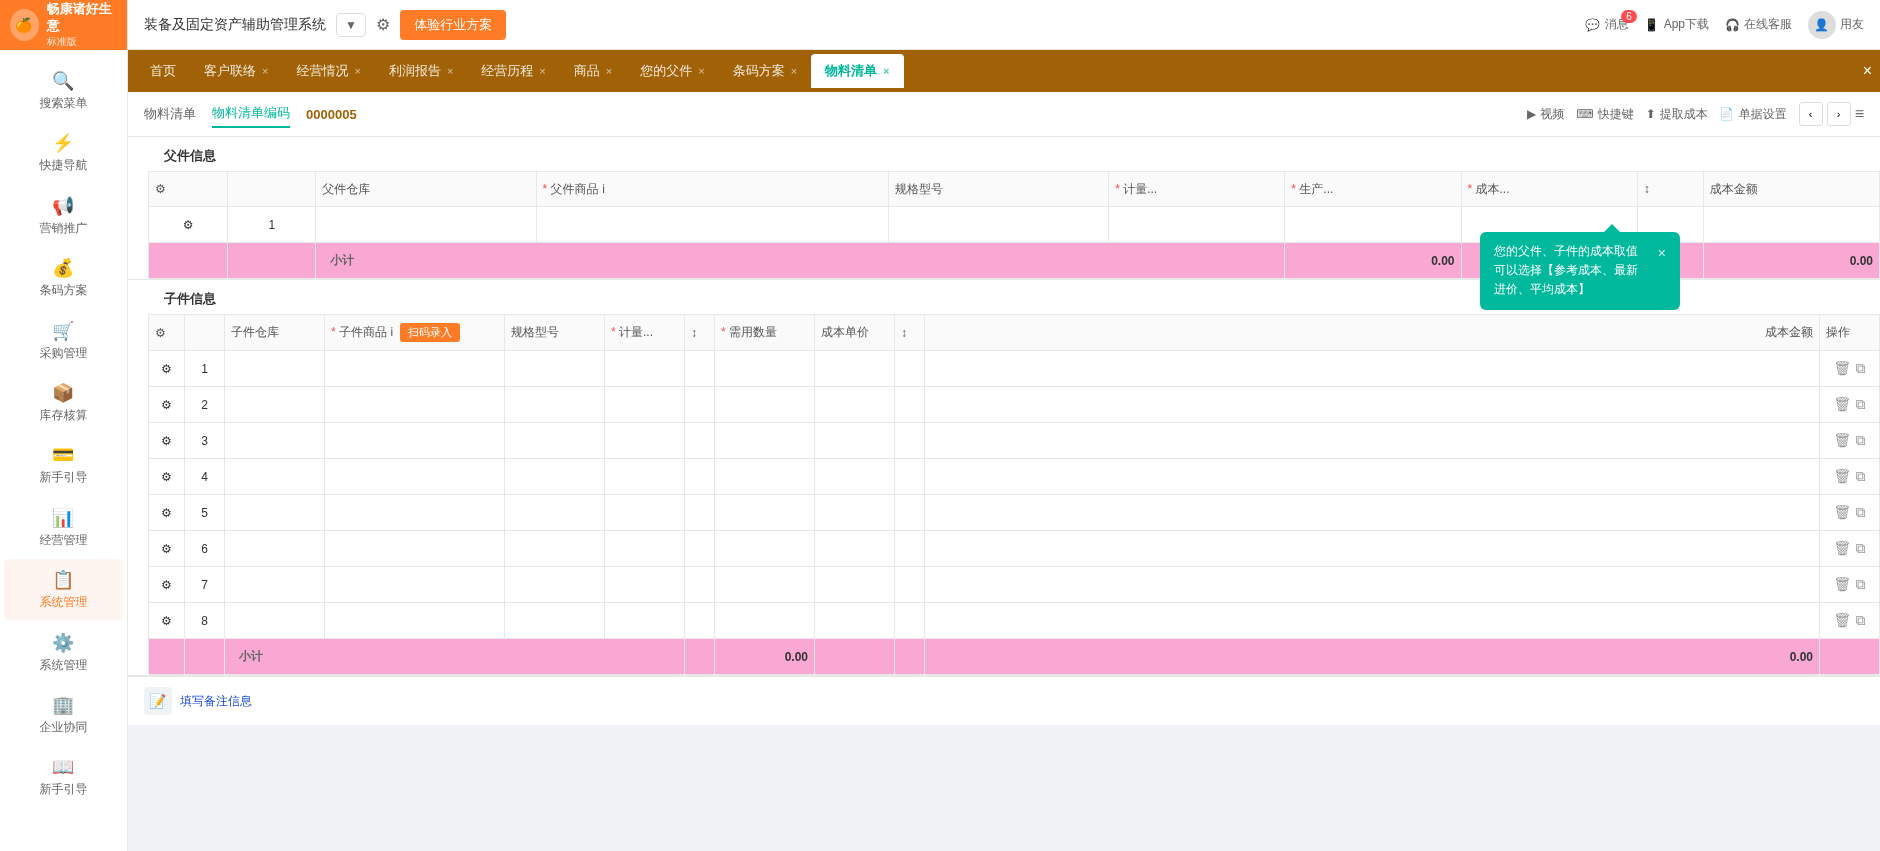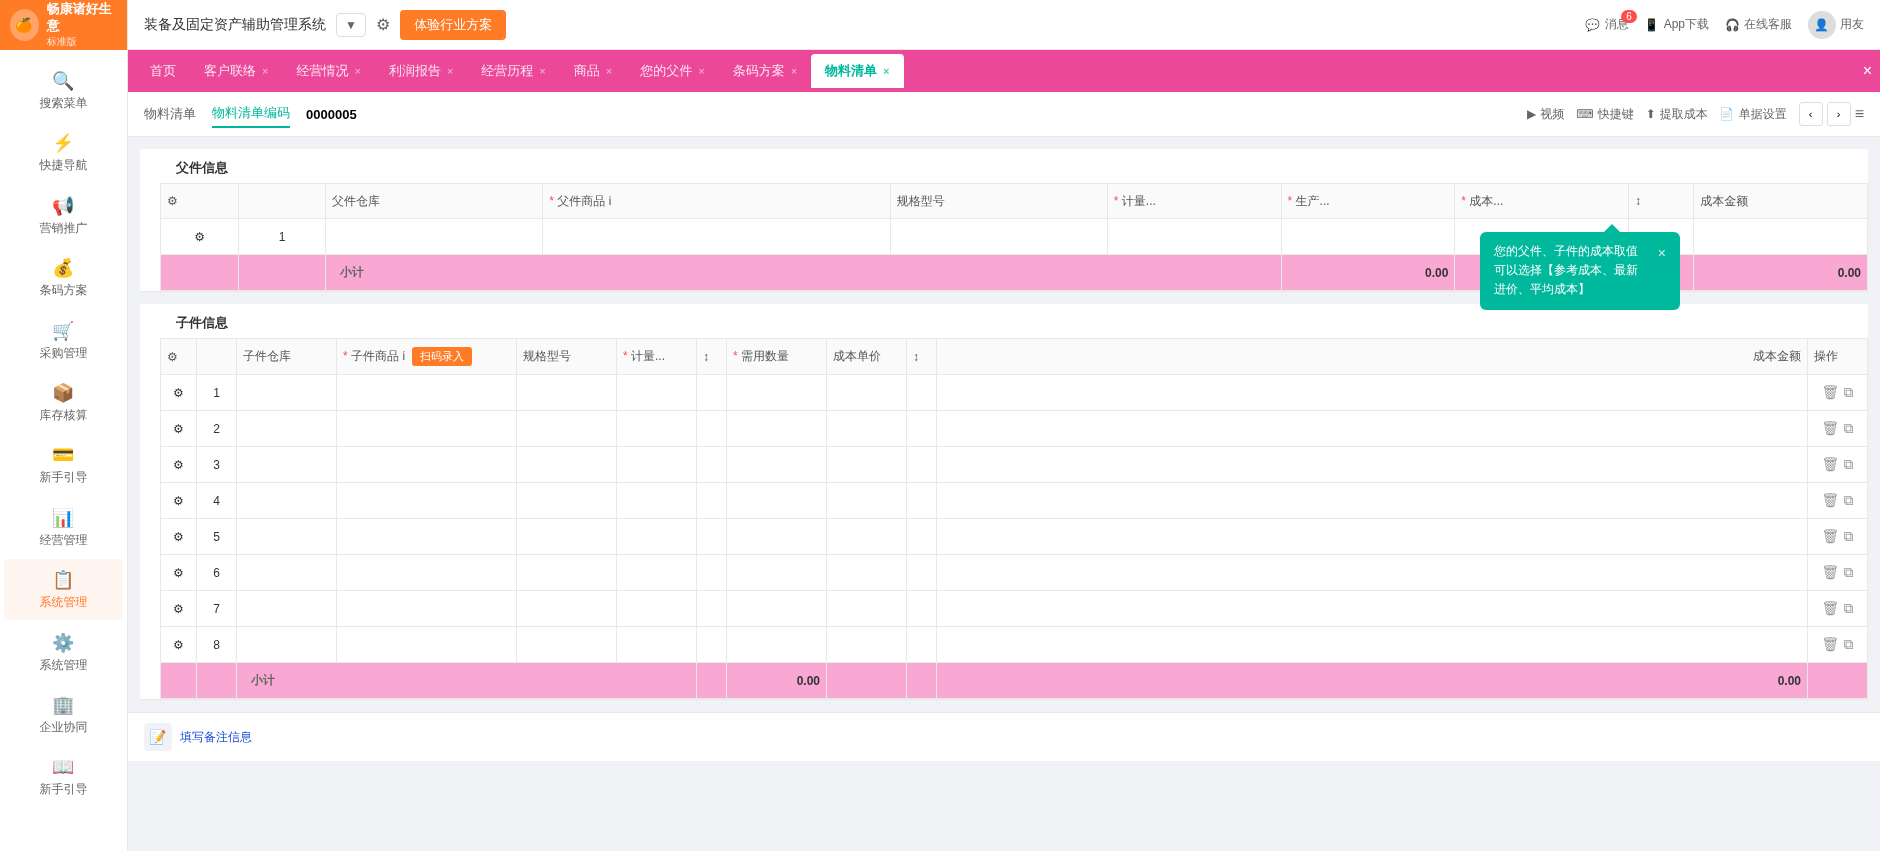--- a/index.html
+++ b/index.html
@@ -25,39 +25,39 @@
     .topbar-title-text { font-size: 14px; color: #333; }
     .topbar-dropdown { background: #fff; border: 1px solid #ddd; border-radius: 4px; padding: 4px 8px; cursor: pointer; font-size: 12px; color: #666; }
     .topbar-gear { cursor: pointer; color: #666; font-size: 16px; }
     .topbar-trial { background: #ff7b26; color: white; border: none; padding: 6px 14px; border-radius: 4px; cursor: pointer; font-size: 13px; }
     .topbar-actions { display: flex; align-items: center; gap: 16px; }
     .topbar-action { display: flex; align-items: center; gap: 4px; cursor: pointer; color: #666; font-size: 12px; position: relative; }
     .badge { background: #ff4d4f; color: white; border-radius: 10px; padding: 1px 5px; font-size: 10px; position: absolute; top: -6px; right: -8px; }
     .user-avatar { width: 28px; height: 28px; background: #ddd; border-radius: 50%; display: flex; align-items: center; justify-content: center; font-size: 12px; color: #666; }
 
     
-    .tabbar { background: #ec4899; display: flex; align-items: center; height: 42px; padding: 0 8px; overflow-x: auto; }
+    .tabbar { background: #a16207; display: flex; align-items: center; height: 42px; padding: 0 8px; overflow-x: auto; }
     .tab { padding: 8px 14px; color: rgba(255,255,255,0.85); cursor: pointer; font-size: 13px; white-space: nowrap; display: flex; align-items: center; gap: 6px; border-radius: 4px 4px 0 0; }
     .tab.active { background: #fff; color: #00b89c; font-weight: bold; }
     .tab-close { font-size: 11px; opacity: 0.7; }
 
     
     .content { flex: 1; background: #f0f2f5; overflow-y: auto; padding: 0; }
 
     
     .page-header { background: #fff; padding: 8px 16px; display: flex; align-items: center; justify-content: space-between; border-bottom: 1px solid #e8e8e8; }
     .page-header-left { display: flex; align-items: center; gap: 16px; }
     .page-header-tab { color: #666; cursor: pointer; font-size: 13px; padding: 4px 0; }
     .page-header-tab.active { color: #00b89c; border-bottom: 2px solid #00b89c; font-weight: normal; }
     .page-header-code { display: flex; align-items: center; gap: 8px; font-size: 13px; color: #333; }
     .page-header-right { display: flex; align-items: center; gap: 12px; }
     .header-btn { display: flex; align-items: center; gap: 4px; cursor: pointer; color: #666; font-size: 12px; }
 
     
-    .section { background: #fff; margin: 12px; border-bottom: 1px solid #e8e8e8; padding-left: 20px; }
+    .section { background: #fff; margin: 0; border-bottom: 1px solid #e8e8e8; padding-left: 20px; }
     .section-title { padding: 10px 16px 6px; font-size: 13px; color: #333; font-weight: bold; }
 
     
     .data-table { width: 100%; border-collapse: collapse; font-size: 12px; }
     .data-table th { background: #fafafa; border: 1px solid #e8e8e8; padding: 8px 6px; text-align: left; color: #555; font-weight: normal; white-space: nowrap; }
     .data-table th .required { color: #ff4d4f; }
     .data-table td { border: 1px solid #e8e8e8; padding: 6px; color: #333; height: 36px; }
     .row-num { color: #999; text-align: center; width: 30px; }
     .subtotal-row td { background: #f9a8d4; font-weight: bold; }
     .subtotal-label { padding-left: 8px; color: #666; }
@@ -240,21 +240,21 @@
       <div class="tooltip-box">
         <span class="tooltip-close">×</span>
         <span>您的父件、子件的成本取值可以选择【参考成本、最新进价、平均成本】</span>
       </div>
 
       <div class="page-header">
         <div class="page-header-left">
           <span class="page-header-tab">物料清单</span>
           <div class="page-header-code">
             <span class="page-header-tab active">物料清单编码</span>
-            <span style="color:#000000;font-weight:bold;margin-left:8px;">0000005</span>
+            <span style="color:#a16207;font-weight:bold;margin-left:8px;">0000005</span>
           </div>
         </div>
         <div class="page-header-right">
           <div class="header-btn">
             <span>▶</span>
             <span>视频</span>
           </div>
           <div class="header-btn">
             <span>⌨</span>
             <span>快捷键</span>

